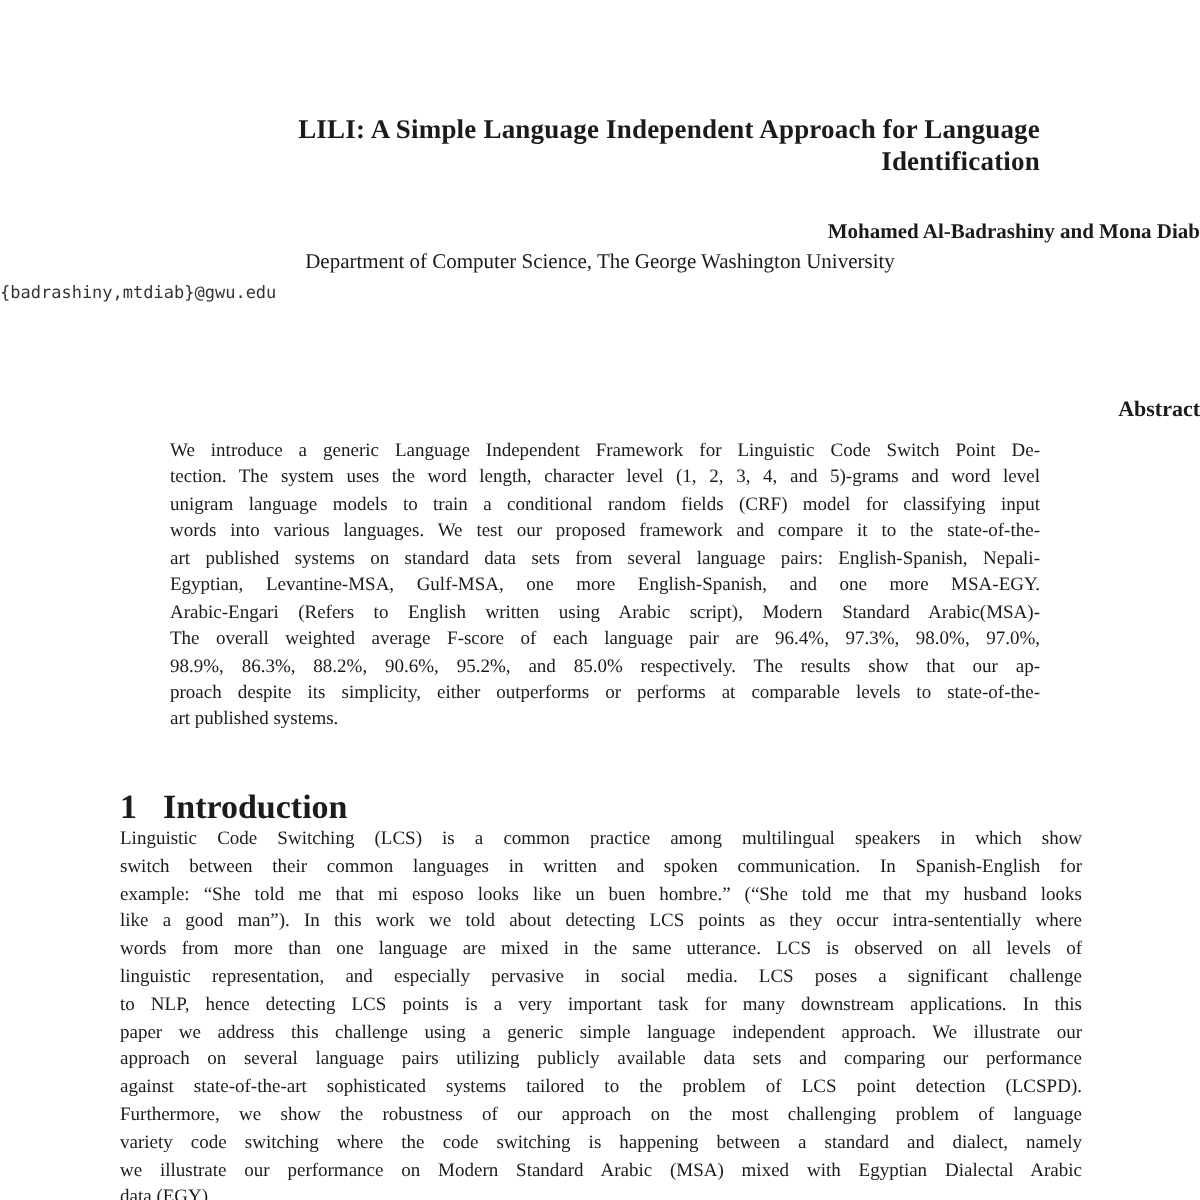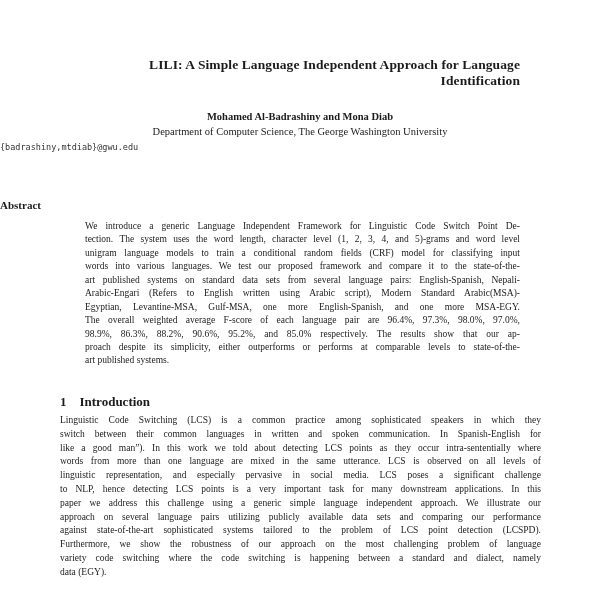--- a/index.html
+++ b/index.html
@@ -26,21 +26,21 @@
     font-size: 13.5px;
     font-weight: bold;
     line-height: 16px;
     letter-spacing: 0.1px;
   }
   .authors {
     position: absolute;
     top: 111px;
     left: 0;
     width: 100%;
-    text-align: center;
+    text-align: right;
     font-size: 10.5px;
     font-weight: bold;
   }
   .affiliation {
     position: absolute;
     top: 126px;
     left: 0;
     width: 100%;
     text-align: center;
     font-size: 10.5px;
@@ -53,36 +53,36 @@
     text-align: left;
     font-family: "DejaVu Sans Mono", "Liberation Mono", monospace;
     font-size: 8.5px;
     color: #333333;
   }
   .abstract-heading {
     position: absolute;
     top: 199px;
     left: 0;
     width: 100%;
-    text-align: left;
+    text-align: right;
     font-size: 11px;
     font-weight: bold;
   }
   .abstract-body {
     position: absolute;
     top: 221px;
     left: 85px;
     width: 435px;
     font-size: 9.5px;
   }
   .section-heading {
     position: absolute;
     top: 394px;
     left: 60px;
-    font-size: 13px;
+    font-size: 17px;
     font-weight: bold;
   }
   .section-heading .sec-num {
     display: inline-block;
     margin-right: 13px;
   }
   .intro-body {
     position: absolute;
     top: 415px;
     left: 60px;
@@ -119,40 +119,42 @@
   <div class="email">{badrashiny,mtdiab}@gwu.edu</div>
 
   <div class="abstract-heading">Abstract</div>
 
   <div class="abstract-body">
       <div class="line">We introduce a generic Language Independent Framework for Linguistic Code Switch Point De-</div>
       <div class="line">tection. The system uses the word length, character level (1, 2, 3, 4, and 5)-grams and word level</div>
       <div class="line">unigram language models to train a conditional random fields (CRF) model for classifying input</div>
       <div class="line">words into various languages. We test our proposed framework and compare it to the state-of-the-</div>
       <div class="line">art published systems on standard data sets from several language pairs: English-Spanish, Nepali-</div>
+      <div class="line">Egyptian, Levantine-MSA, Gulf-MSA, one more English-Spanish, and one more MSA-EGY.</div>
       <div class="line">Arabic-Engari (Refers to English written using Arabic script), Modern Standard Arabic(MSA)-</div>
-      <div class="line">Egyptian, Levantine-MSA, Gulf-MSA, one more English-Spanish, and one more MSA-EGY.</div>
       <div class="line">The overall weighted average F-score of each language pair are 96.4%, 97.3%, 98.0%, 97.0%,</div>
       <div class="line">98.9%, 86.3%, 88.2%, 90.6%, 95.2%, and 85.0% respectively.  The results show that our ap-</div>
       <div class="line">proach despite its simplicity, either outperforms or performs at comparable levels to state-of-the-</div>
       <div class="line last">art published systems.</div>
     </div>
 
   <div class="section-heading">
     <span class="sec-num">1</span><span>Introduction</span>
   </div>
 
   <div class="intro-body">
-      <div class="line">Linguistic Code Switching (LCS) is a common practice among sophisticated speakers in which they</div>
+      <div class="line">Linguistic Code Switching (LCS) is a common practice among multilingual speakers in which show</div>
       <div class="line">switch between their common languages in written and spoken communication. In Spanish-English for</div>
+      <div class="line">example: “She told me that mi esposo looks like un buen hombre.” (“She told me that my husband looks</div>
       <div class="line">like a good man”). In this work we told about detecting LCS points as they occur intra-sententially where</div>
       <div class="line">words from more than one language are mixed in the same utterance.  LCS is observed on all levels of</div>
       <div class="line">linguistic representation, and especially pervasive in social media.  LCS poses a significant challenge</div>
       <div class="line">to NLP, hence detecting LCS points is a very important task for many downstream applications. In this</div>
       <div class="line">paper we address this challenge using a generic simple language independent approach. We illustrate our</div>
       <div class="line">approach on several language pairs utilizing publicly available data sets and comparing our performance</div>
       <div class="line">against state-of-the-art sophisticated systems tailored to the problem of LCS point detection (LCSPD).</div>
       <div class="line">Furthermore, we show the robustness of our approach on the most challenging problem of language</div>
       <div class="line">variety code switching where the code switching is happening between a standard and dialect, namely</div>
+      <div class="line">we illustrate our performance on Modern Standard Arabic (MSA) mixed with Egyptian Dialectal Arabic</div>
       <div class="line last">data (EGY).</div>
     </div>
 
 </div>
 
 </body></html>

